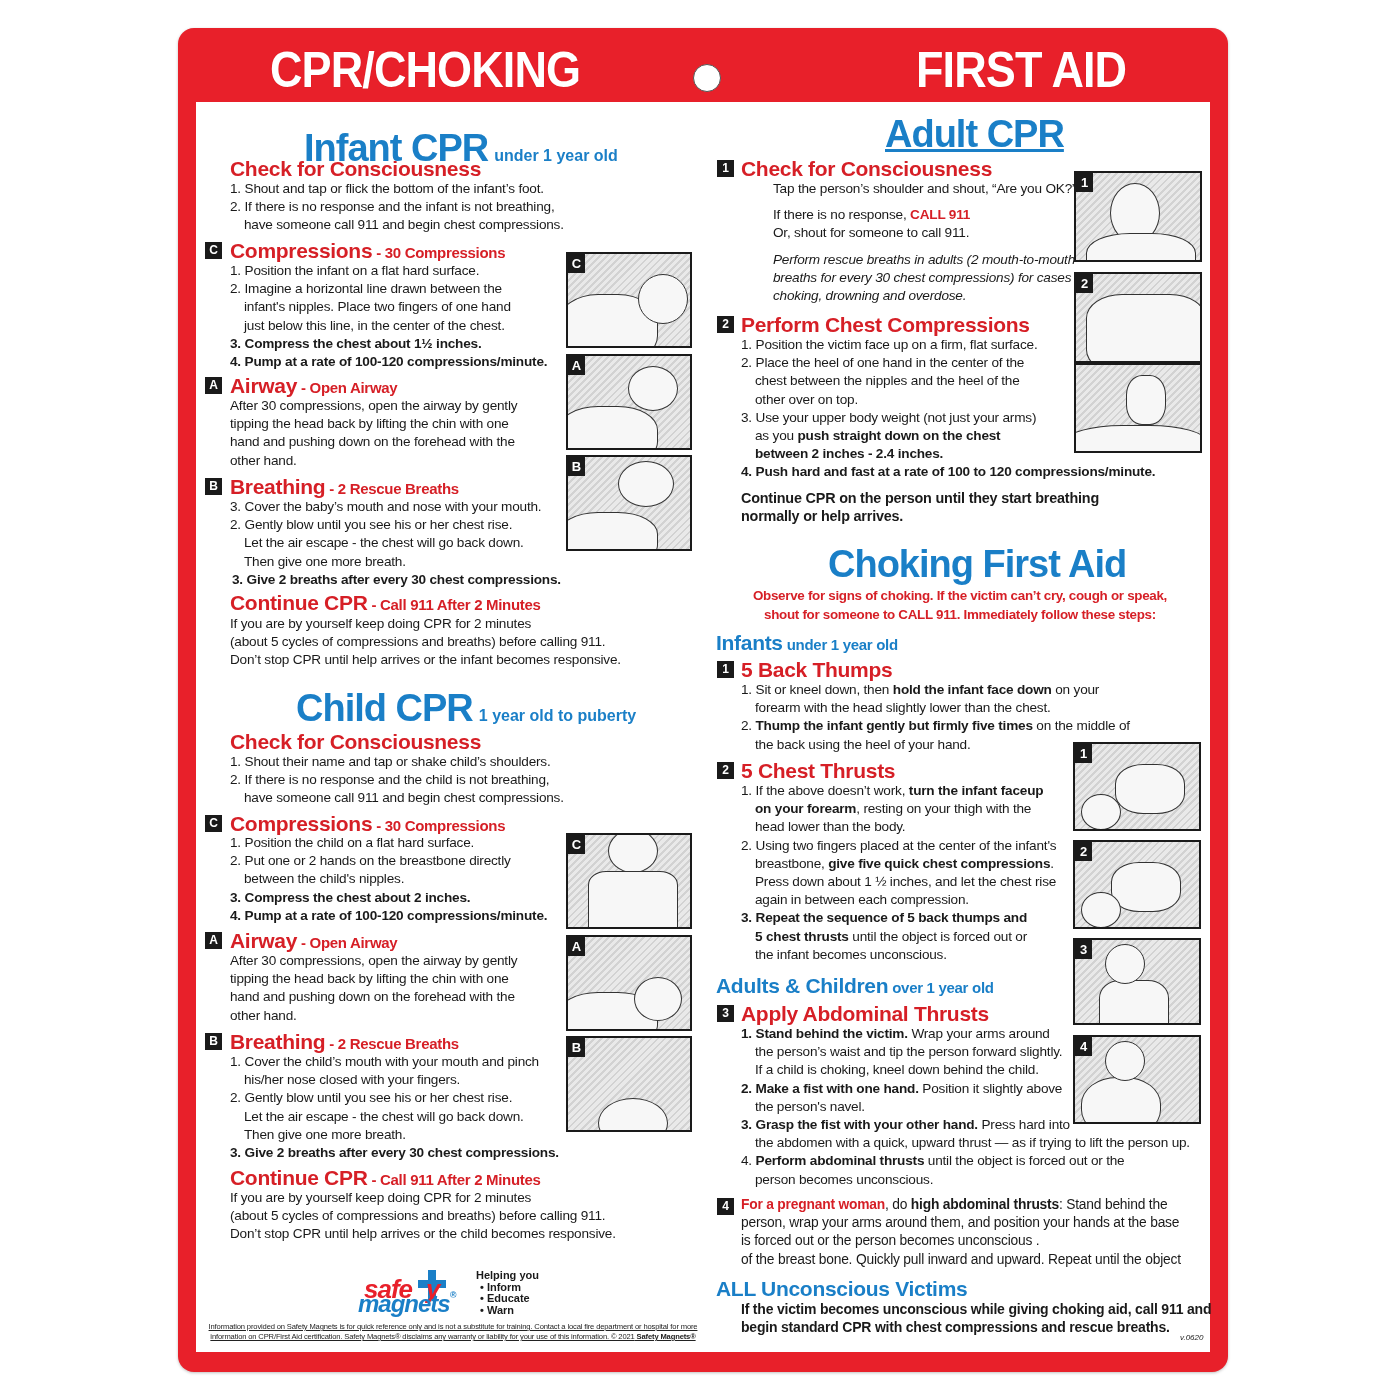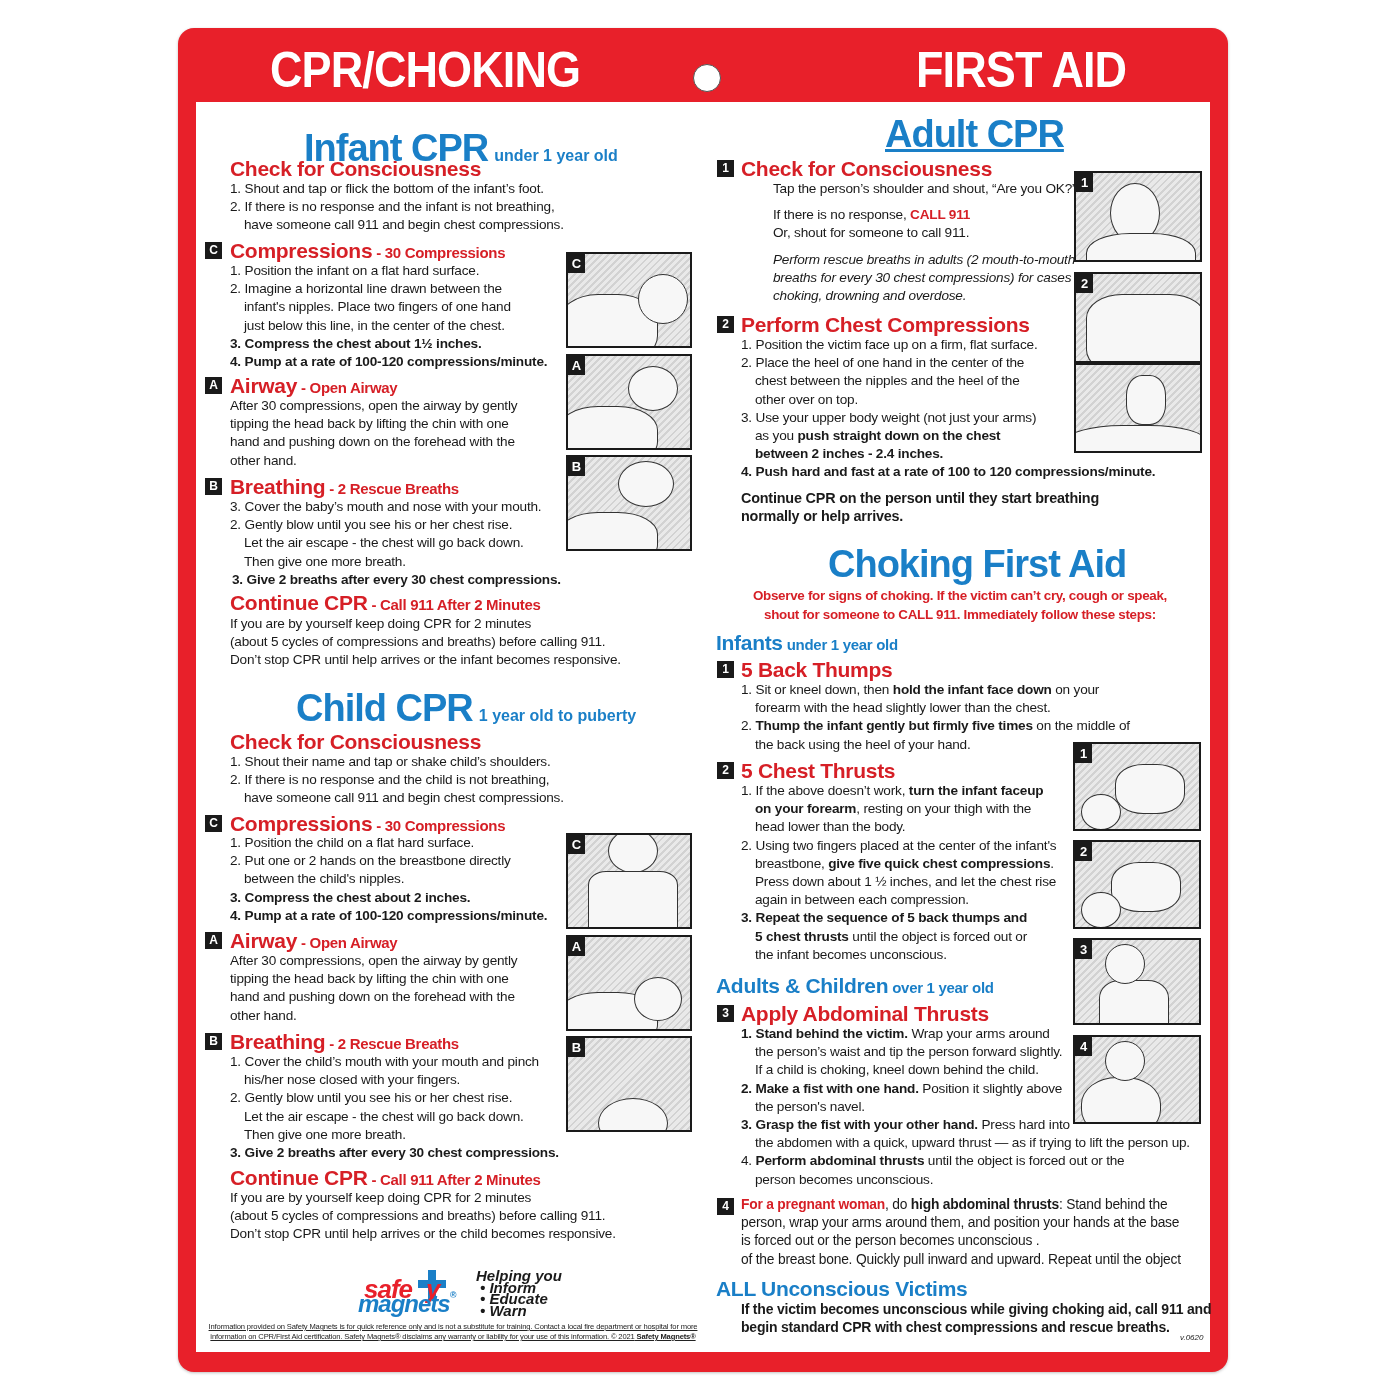--- a/index.html
+++ b/index.html
@@ -58,21 +58,21 @@
   .illus .tag {
     position: absolute; left: 0; top: 0; width: 17px; height: 19px; background: #1a1a1a; color: #fff;
     font-size: 13px; font-weight: bold; line-height: 19px; text-align: center;
   }
 
   .logo { position: absolute; left: 358px; top: 1278px; width: 120px; height: 34px; }
   .logo .l1 { position: absolute; left: 6px; top: -4px; font-size: 26px; font-weight: bold; color: #e8202a; letter-spacing: -1px; font-style: italic; }
   .logo .l2 { position: absolute; left: 0; top: 12px; font-size: 24px; font-weight: bold; color: #1a7fc7; letter-spacing: -1px; font-style: italic; }
   .logo .cross-v { position: absolute; left: 70px; top: -8px; width: 8px; height: 30px; background: #1a7fc7; }
   .logo .cross-h { position: absolute; left: 60px; top: 2px; width: 28px; height: 8px; background: #1a7fc7; }
-  .tagline { position: absolute; left: 476px; top: 1270px; font-size: 15px; font-style: italic; font-weight: bold; line-height: 11.5px; color: #1a1a1a; }
+  .tagline { position: absolute; left: 476px; top: 1270px; font-size: 11px; font-weight: bold; line-height: 11.5px; color: #1a1a1a; }
   .disclaimer { position: absolute; left: 198px; top: 1322px; width: 510px; font-size: 7.6px; line-height: 10px; text-align: center; color: #222; letter-spacing: -0.15px; text-decoration: underline; }
   .version { position: absolute; left: 1180px; top: 1333px; font-size: 8px; font-style: italic; color: #222; }
 </style>
 </head>
 <body>
 
 <div class="card"></div>
 <div class="hdr-left">CPR/CHOKING</div>
 <div class="hdr-right">FIRST AID</div>
 <div class="hole"></div>

